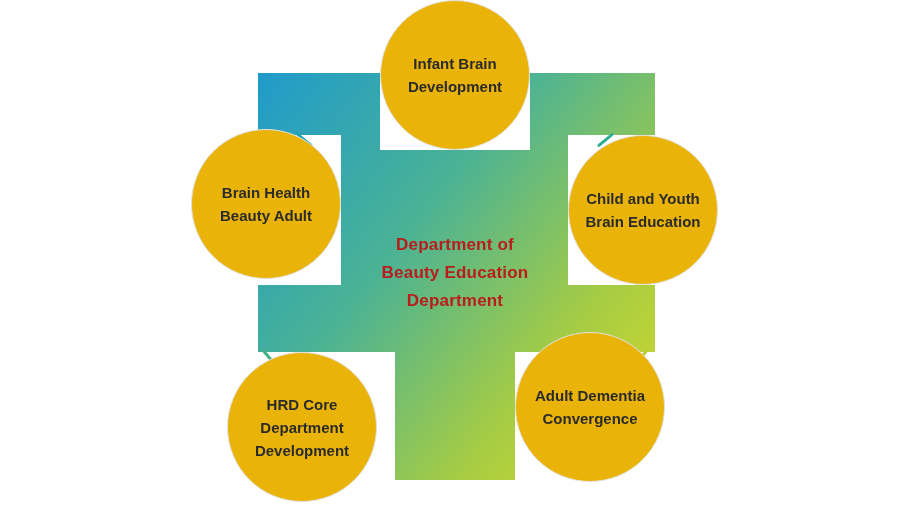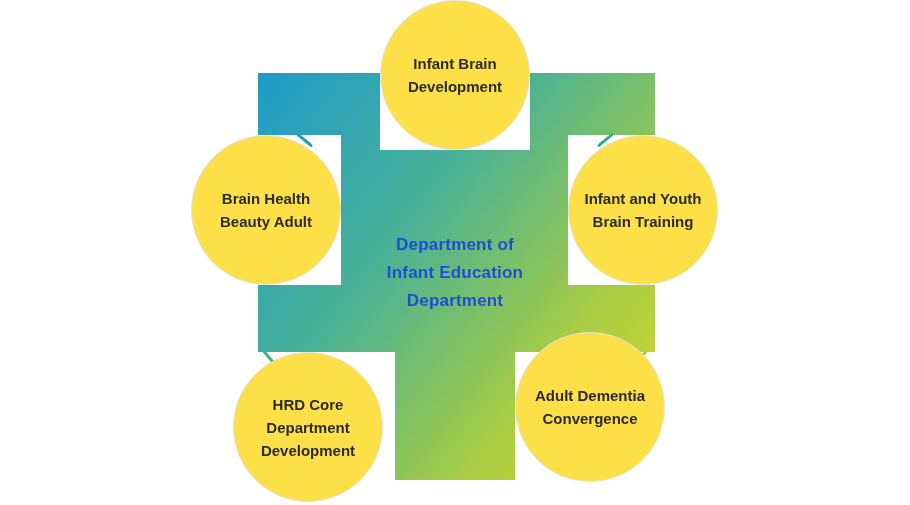--- a/index.html
+++ b/index.html
@@ -26,21 +26,21 @@
     background: linear-gradient(128deg, #1f9bcb 0%, #4ab295 38%, #a5cc44 72%, #d9da26 100%);
   }
 
   
   .center-label {
     position: absolute;
     left: 355px;
     top: 231px;
     width: 200px;
     text-align: center;
-    color: #1d4ed8;
+    color: #b91c1c;
     font-weight: bold;
     font-size: 17px;
     line-height: 28px;
     letter-spacing: 0.2px;
   }
   .center-label span { display: block; }
 
   
   .node-box {
     position: absolute;
@@ -65,38 +65,38 @@
   .tick-right { left: 604px; top: 130px; background: #2fae93; transform: rotate(50deg); }
   .tick-hrd   { left: 268px; top: 348px; background: #45b183; transform: rotate(-40deg); }
   .tick-adult { left: 639px; top: 348px; background: #b9cb2e; transform: rotate(40deg); }
 
   
   .node {
     position: absolute;
     width: 150px;
     height: 150px;
     border-radius: 50%;
-    background: #fde047;
+    background: #eab308;
     border: 1px solid #e2e2e2;
     box-sizing: border-box;
     display: flex;
     flex-direction: column;
     align-items: center;
     justify-content: center;
     text-align: center;
     color: #2b2b2b;
     font-weight: bold;
     font-size: 15px;
     line-height: 23px;
   }
   .node span { display: block; }
   .node-top   { left: 380px; top: 0; }
-  .node-left  { left: 191px; top: 135px; }
+  .node-left  { left: 191px; top: 129px; }
   .node-right { left: 568px; top: 135px; }
-  .node-hrd   { left: 233px; top: 352px; }
+  .node-hrd   { left: 227px; top: 352px; }
   .node-adult { left: 515px; top: 332px; }
 </style>
 </head>
 <body>
 
 <div class="stage">
 
   <div class="gradient-core"></div>
 
   <div class="node-box box-top"></div>
@@ -105,37 +105,37 @@
   <div class="node-box box-hrd"></div>
   <div class="node-box box-adult"></div>
 
   <span class="tick tick-left"></span>
   <span class="tick tick-right"></span>
   <span class="tick tick-hrd"></span>
   <span class="tick tick-adult"></span>
 
   <div class="center-label">
     <span>Department of</span>
-    <span>Infant Education</span>
+    <span>Beauty Education</span>
     <span>Department</span>
   </div>
 
   <div class="node node-top">
     <span>Infant Brain</span>
     <span>Development</span>
   </div>
 
   <div class="node node-left">
     <span>Brain Health</span>
     <span>Beauty Adult</span>
   </div>
 
   <div class="node node-right">
-    <span>Infant and Youth</span>
-    <span>Brain Training</span>
+    <span>Child and Youth</span>
+    <span>Brain Education</span>
   </div>
 
   <div class="node node-hrd">
     <span>HRD Core</span>
     <span>Department</span>
     <span>Development</span>
   </div>
 
   <div class="node node-adult">
     <span>Adult Dementia</span>

